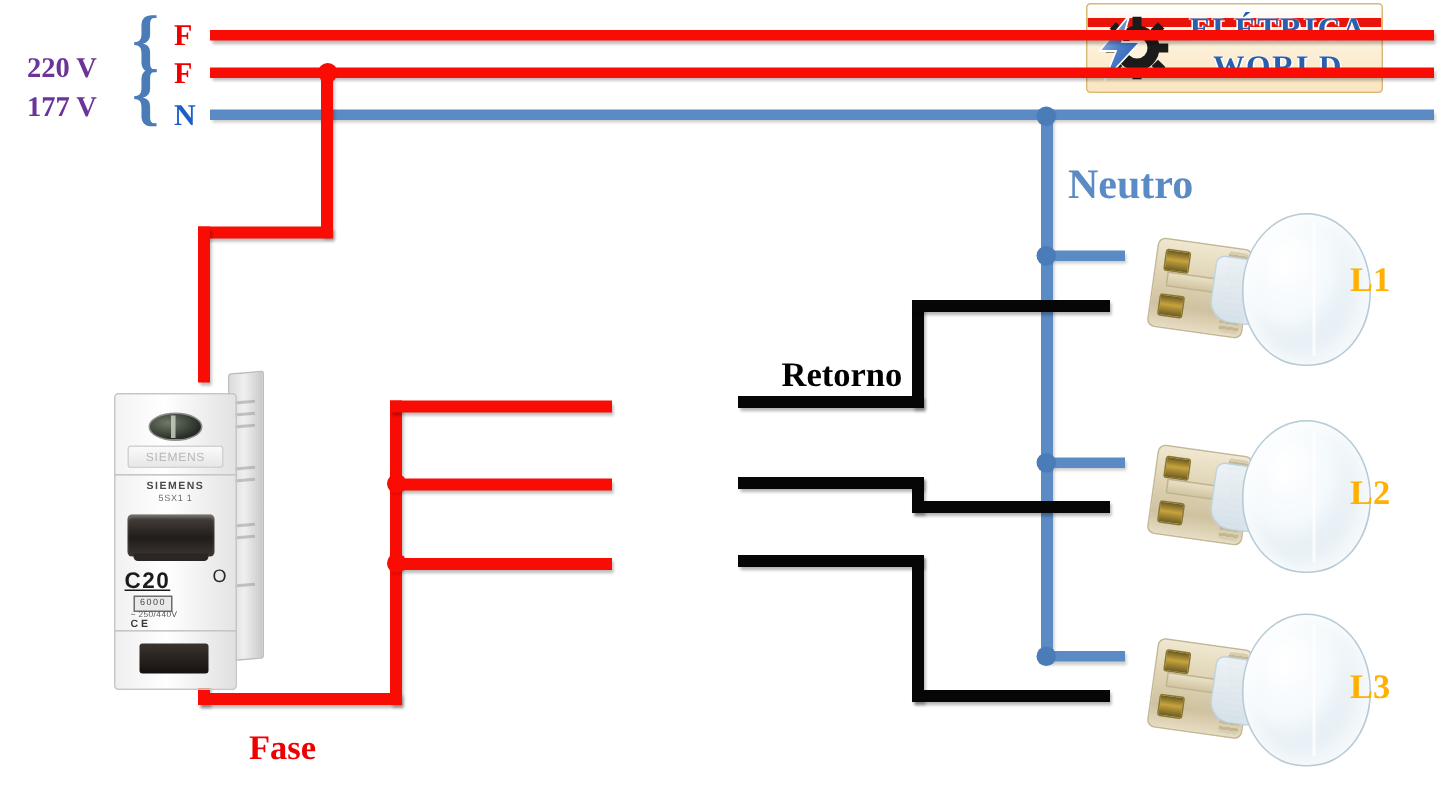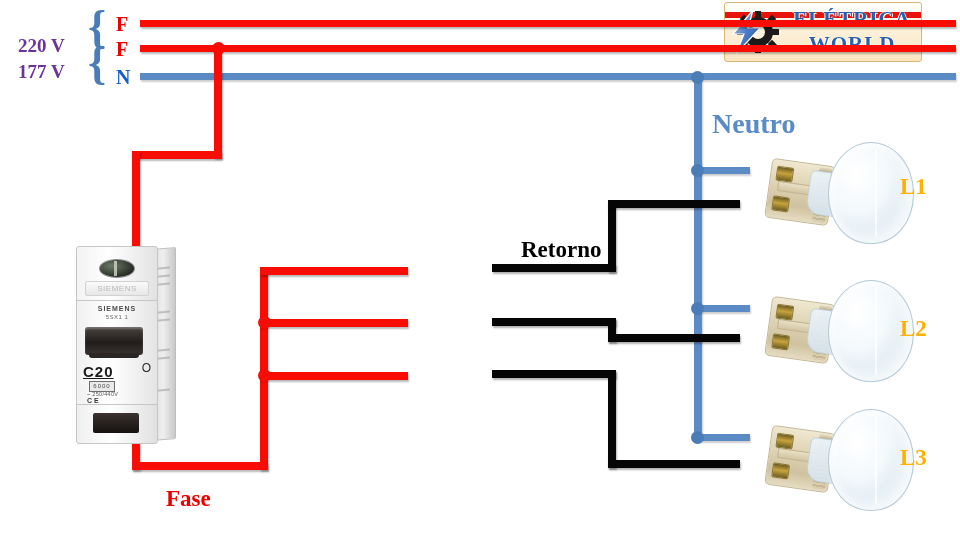--- a/index.html
+++ b/index.html
@@ -40,21 +40,21 @@
              color:#2a5fae;letter-spacing:1px;line-height:25px;
              text-shadow:0 0 1px #ffffff,1px 1px 0 #ffffff,-1px 0 0 #fff;}
   #logo .txt span{display:block;}
 
   
   #breaker{position:absolute;left:76px;top:246px;width:100px;height:196px;}
   .brk-side{position:absolute;right:0;top:2px;width:22px;height:190px;
             background:linear-gradient(90deg,#dcdcdc,#efefef 45%,#c9c9c9);
             border:1px solid #bdbdbd;border-radius:2px;transform:skewY(-5deg);}
   .brk-side .tick{position:absolute;left:3px;width:14px;height:2px;background:#9a9a9a;opacity:.55;}
-  .brk-body{position:absolute;left:0;top:0;width:80px;height:196px;padding-left:20px;}
+  .brk-body{position:absolute;left:0;top:16px;width:80px;height:196px;padding-left:20px;}
   .brk-top{position:absolute;left:0;top:0;width:80px;height:54px;
            background:linear-gradient(90deg,#f3f3f3,#ffffff 40%,#e2e2e2);
            border:1px solid #c6c6c6;border-radius:3px 3px 0 0;}
   .brk-screw{position:absolute;left:22px;top:12px;width:34px;height:17px;border-radius:50%;
              background:radial-gradient(ellipse at 35% 35%,#6d7a68,#272d25 70%);
              border:1px solid #8d8d8d;}
   .brk-screw:after{content:"";position:absolute;left:14px;top:1px;width:3px;height:15px;
              background:#cfd6c8;opacity:.8;}
   .brk-brand{position:absolute;left:8px;top:34px;width:62px;height:13px;
              background:linear-gradient(180deg,#fafafa,#e7e7e7);border:1px solid #d2d2d2;border-radius:2px;

